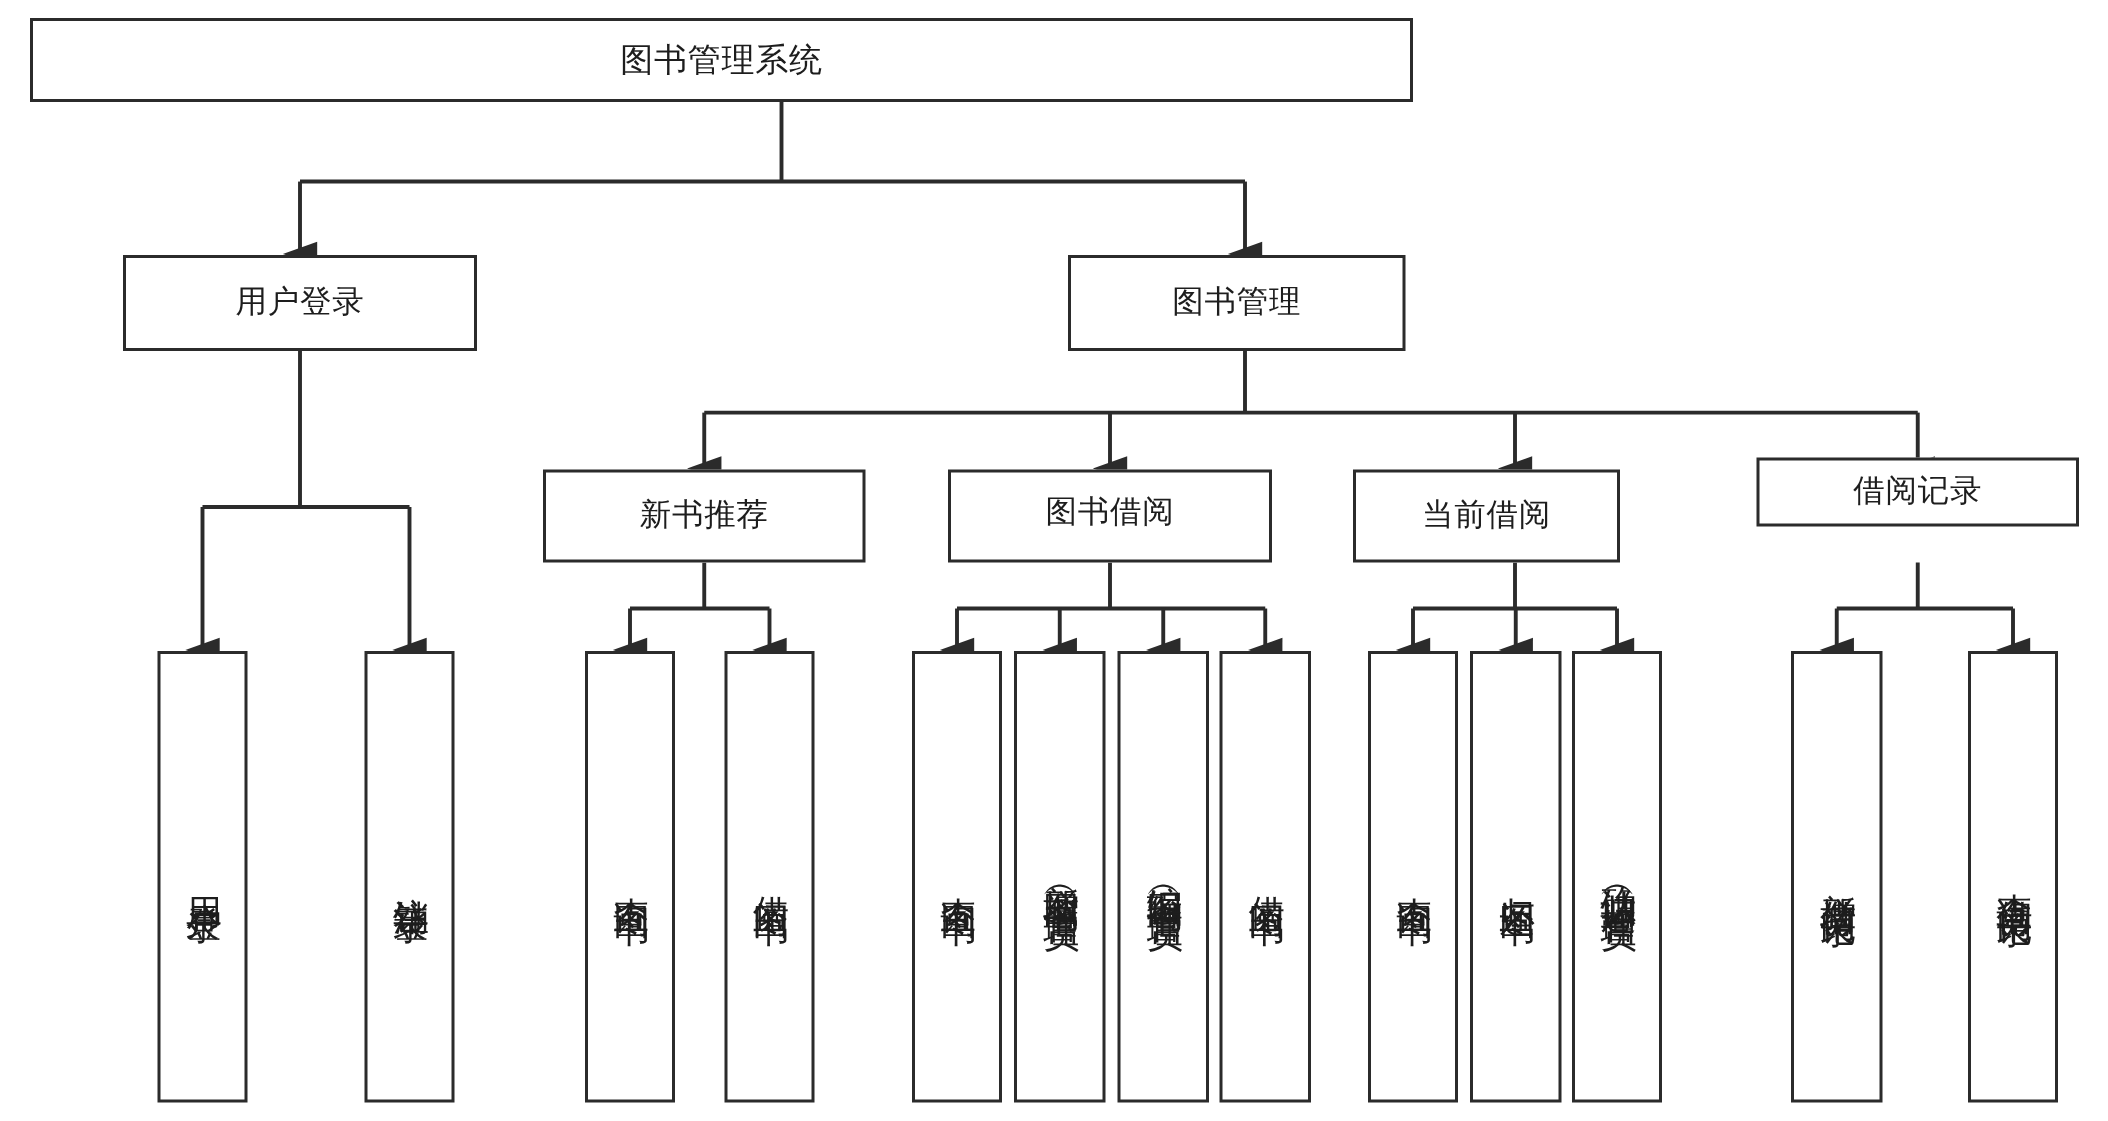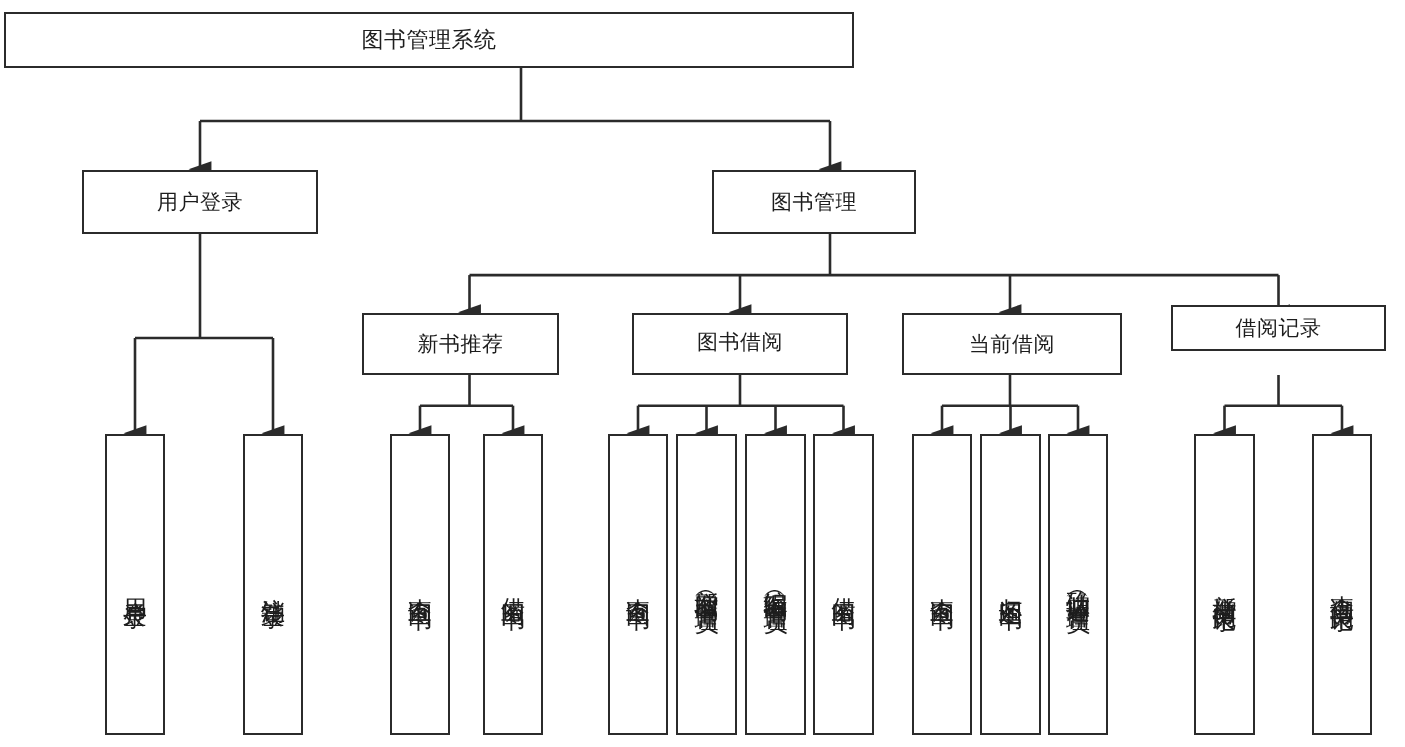--- a/index.html
+++ b/index.html
@@ -116,36 +116,36 @@
         <path d="M1010.5,405.68 L1010.5,433" marker-end="url(#arrow)"></path>
         <path d="M1078,405.68 L1078,433" marker-end="url(#arrow)"></path>
         <path d="M1278.5,375 L1278.5,405.68"></path>
         <path d="M1224.5,405.68 L1342,405.68"></path>
         <path d="M1224.5,405.68 L1224.5,433" marker-end="url(#arrow)"></path>
         <path d="M1342,405.68 L1342,433" marker-end="url(#arrow)"></path>
       </g>
   </svg>
 
   <div id="nodes">
-      <div class="node horiz root" style="left: 4px; top: 12px; width: 850px; height: 56px;">
+      <div class="node horiz root" style="left: 20px; top: 12px; width: 922px; height: 56px;">
         <span class="label">图书管理系统</span>
       </div>
       <div class="node horiz" style="left: 82px; top: 170px; width: 236px; height: 64px;">
         <span class="label">用户登录</span>
       </div>
-      <div class="node horiz" style="left: 712px; top: 170px; width: 204px; height: 64px;">
+      <div class="node horiz" style="left: 712px; top: 170px; width: 225px; height: 64px;">
         <span class="label">图书管理</span>
       </div>
-      <div class="node horiz" style="left: 362px; top: 313px; width: 197px; height: 62px;">
+      <div class="node horiz" style="left: 362px; top: 313px; width: 215px; height: 62px;">
         <span class="label">新书推荐</span>
       </div>
       <div class="node horiz" style="left: 632px; top: 313px; width: 216px; height: 62px; font-family: Liberation Mono, monospace;">
         <span class="label">图书借阅</span>
       </div>
-      <div class="node horiz" style="left: 902px; top: 313px; width: 220px; height: 62px; align-items: center;">
+      <div class="node horiz" style="left: 902px; top: 313px; width: 178px; height: 62px; align-items: center;">
         <span class="label">当前借阅</span>
       </div>
       <div class="node horiz" style="left: 1171px; top: 305px; width: 215px; height: 46px;">
         <span class="label">借阅记录</span>
       </div>
       <div class="node vert" style="left: 105px; top: 434px; width: 60px; height: 301px;">
         <span class="label">用户登录</span>
       </div>
       <div class="node vert" style="left: 243px; top: 434px; width: 60px; height: 301px;">
         <span class="label">注销登录</span>

